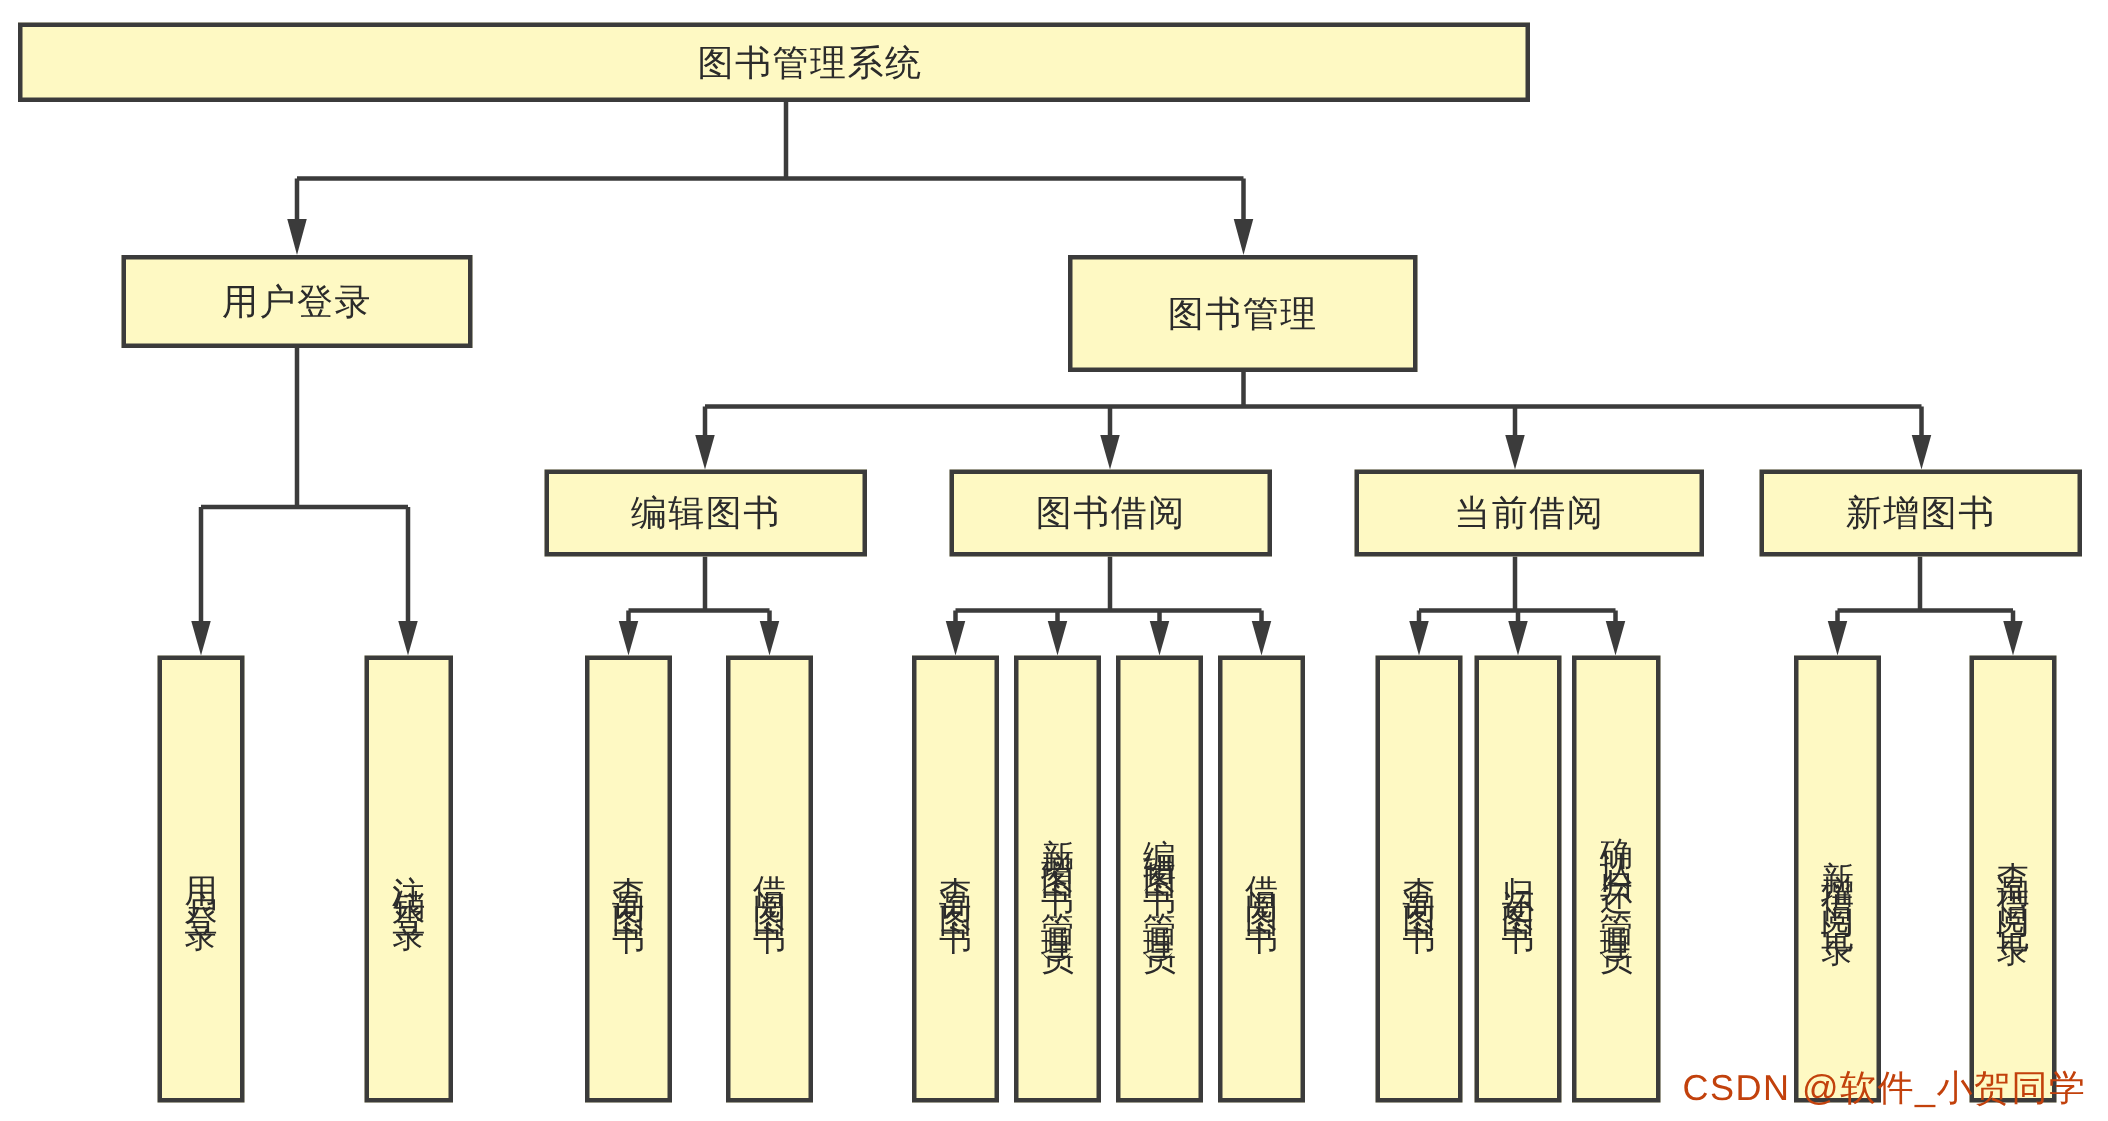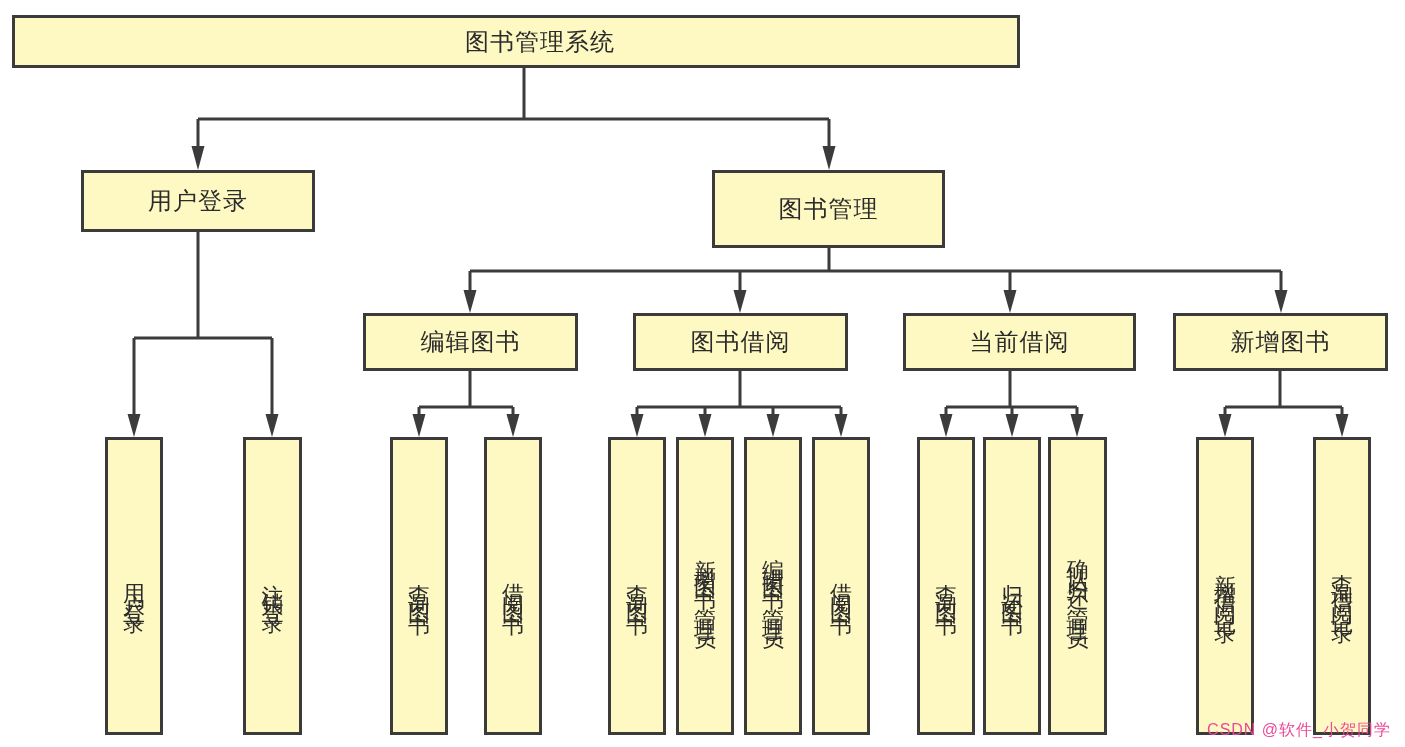--- a/index.html
+++ b/index.html
@@ -51,22 +51,22 @@
     font-size: 22px;
     line-height: 1;
     letter-spacing: 10px;
     white-space: nowrap;
     max-height: 292px;
   }
   .watermark {
     position: absolute;
     right: 14px;
     bottom: 6px;
-    font-size: 16px;
-    color: #ec4899;
+    font-size: 24px;
+    color: #c2410c;
     letter-spacing: 1px;
     z-index: 3;
     white-space: nowrap;
   }
 </style>
 </head>
 <body>
 
 <div id="stage">
 

